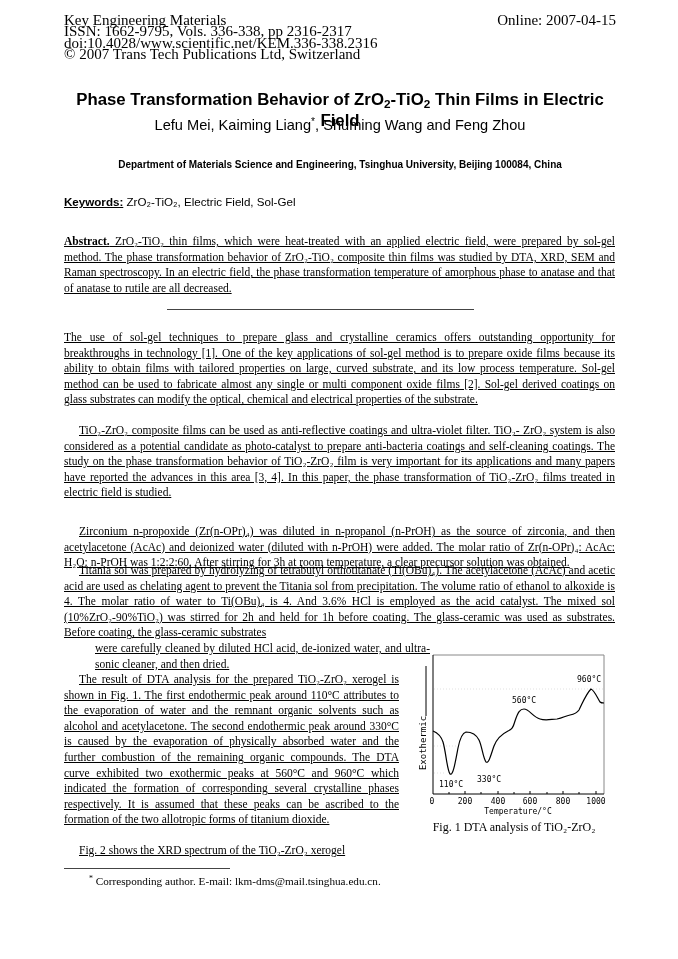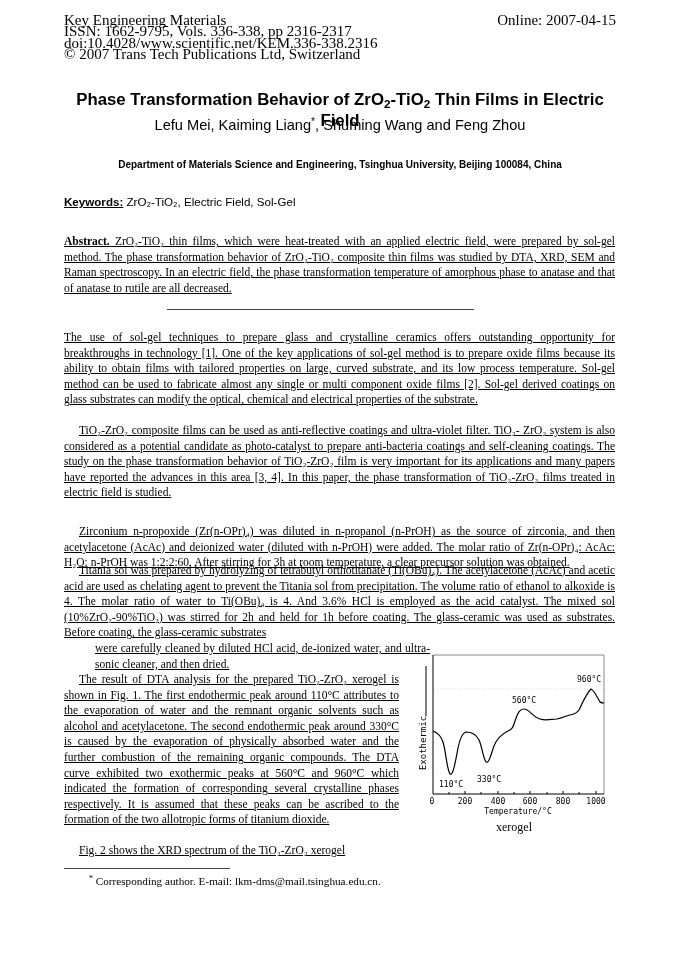--- a/index.html
+++ b/index.html
@@ -106,14 +106,14 @@
       <text x="596" y="804">1000</text>
     </g>
     <text x="518" y="814" font-size="8" text-anchor="middle">Temperature/°C</text>
 
     <text x="426" y="743" font-size="9" text-anchor="middle" transform="rotate(-90 426 743)" font-family="Liberation Serif, serif">Exothermic</text>
     <line x1="426" y1="666" x2="426" y2="716" stroke="#000" stroke-width="1"></line>
   </svg>
 </div>
 
 <div class="abs caption">
-  <div>xerogel</div>
+  <div>Fig. 1 DTA analysis of TiO₂-ZrO₂</div>
 </div>
 
 </body></html>

